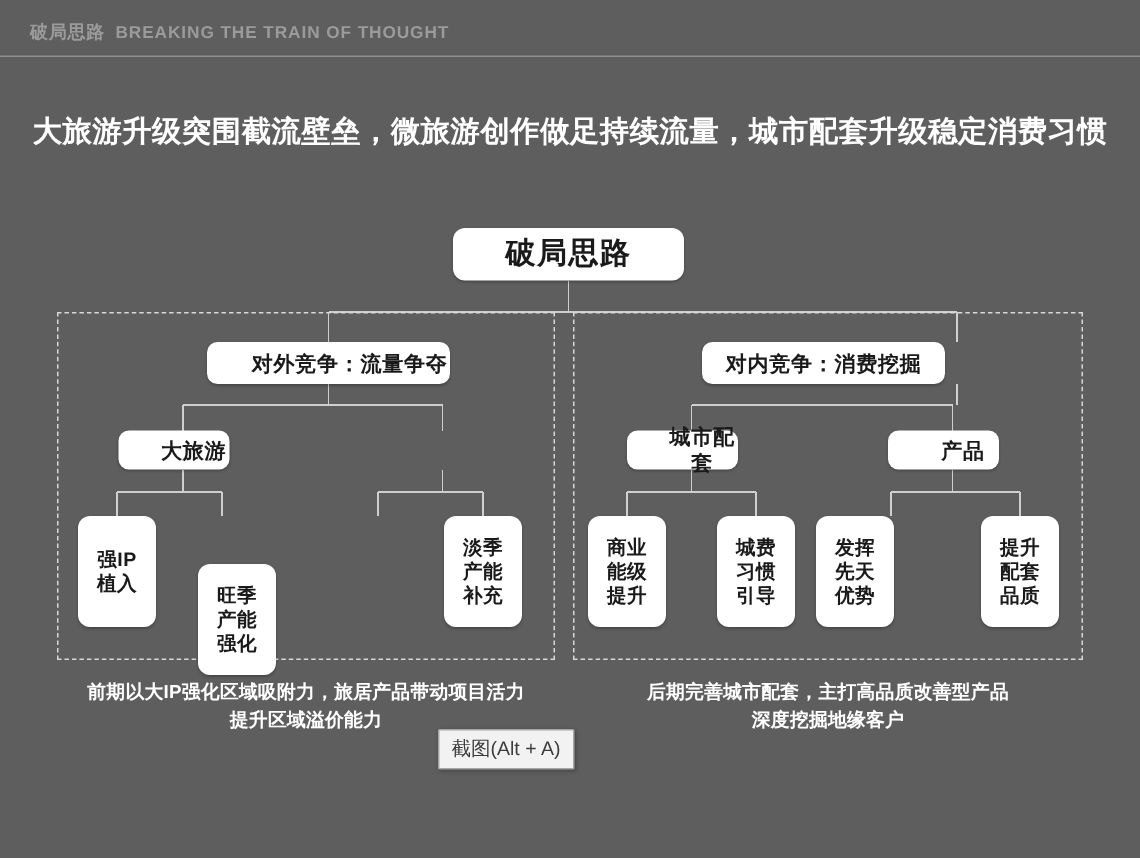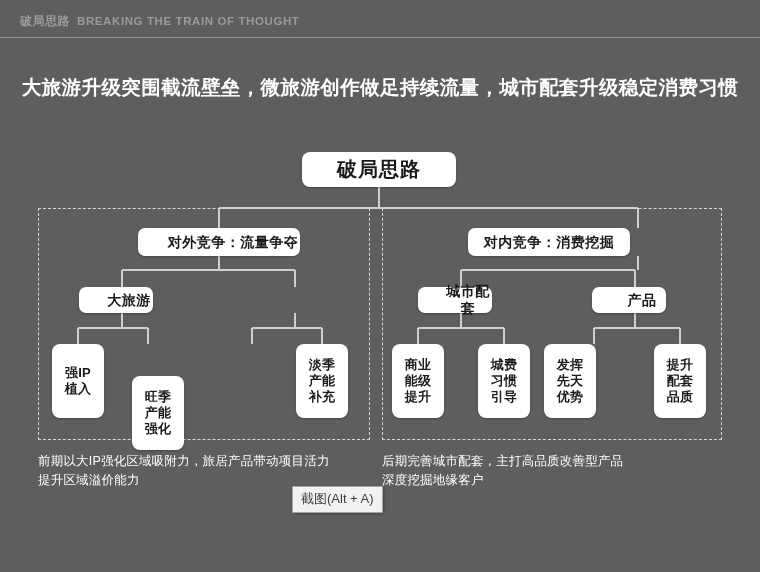--- a/index.html
+++ b/index.html
@@ -152,23 +152,24 @@
     height: 232px;
     background: transparent;
   }
   .group-frame.left  { left: 38px;  width: 332px; }
   .group-frame.right { left: 382px; width: 340px; }
 
   
   .caption {
     position: absolute;
     top: 452px;
+    text-align: center;
     color: #ffffff;
     font-size: 12.5px;
-    font-weight: normal;
+    font-weight: bold;
     line-height: 1.5;
     letter-spacing: 0.2px;
   }
   .caption.left  { left: 38px;  width: 332px; }
   .caption.right { left: 382px; width: 340px; }
   .caption span { display: block; }
 
   
   .tooltip {
     position: absolute;

